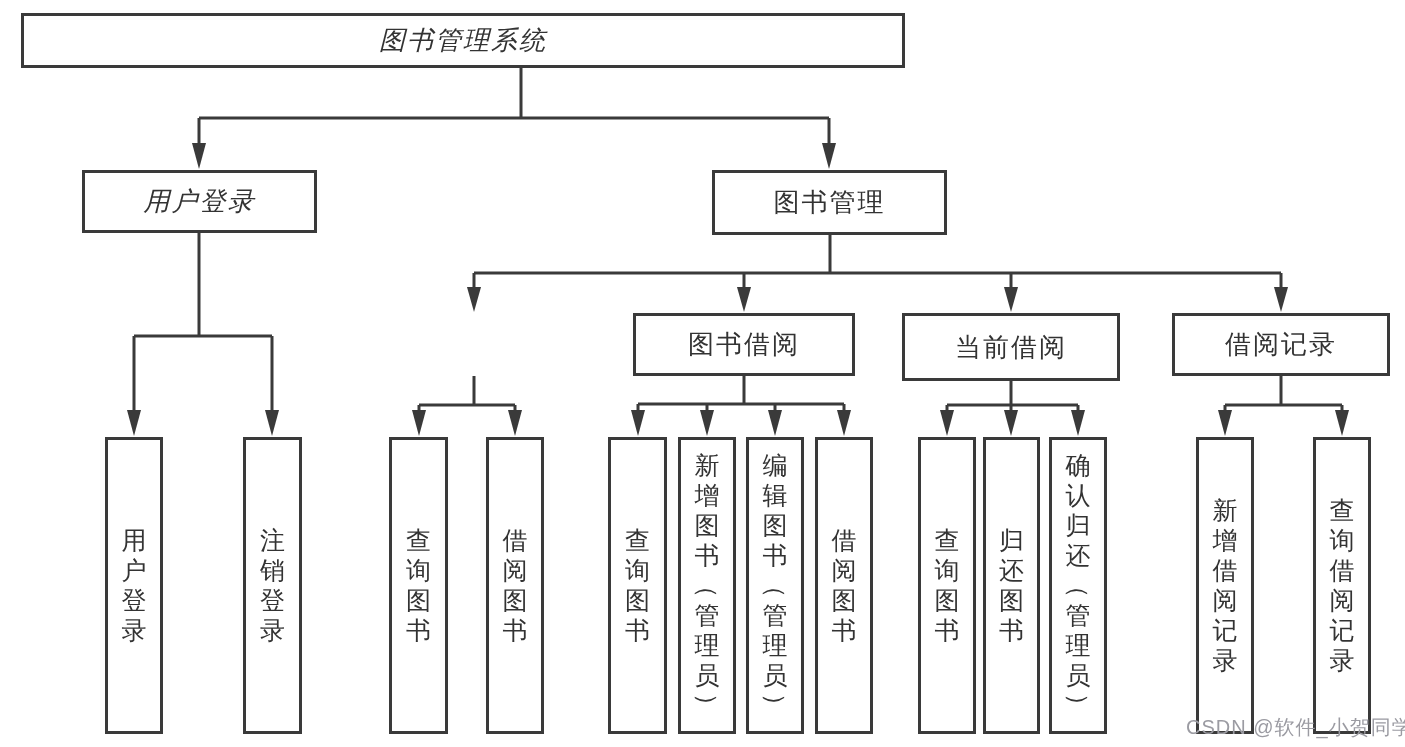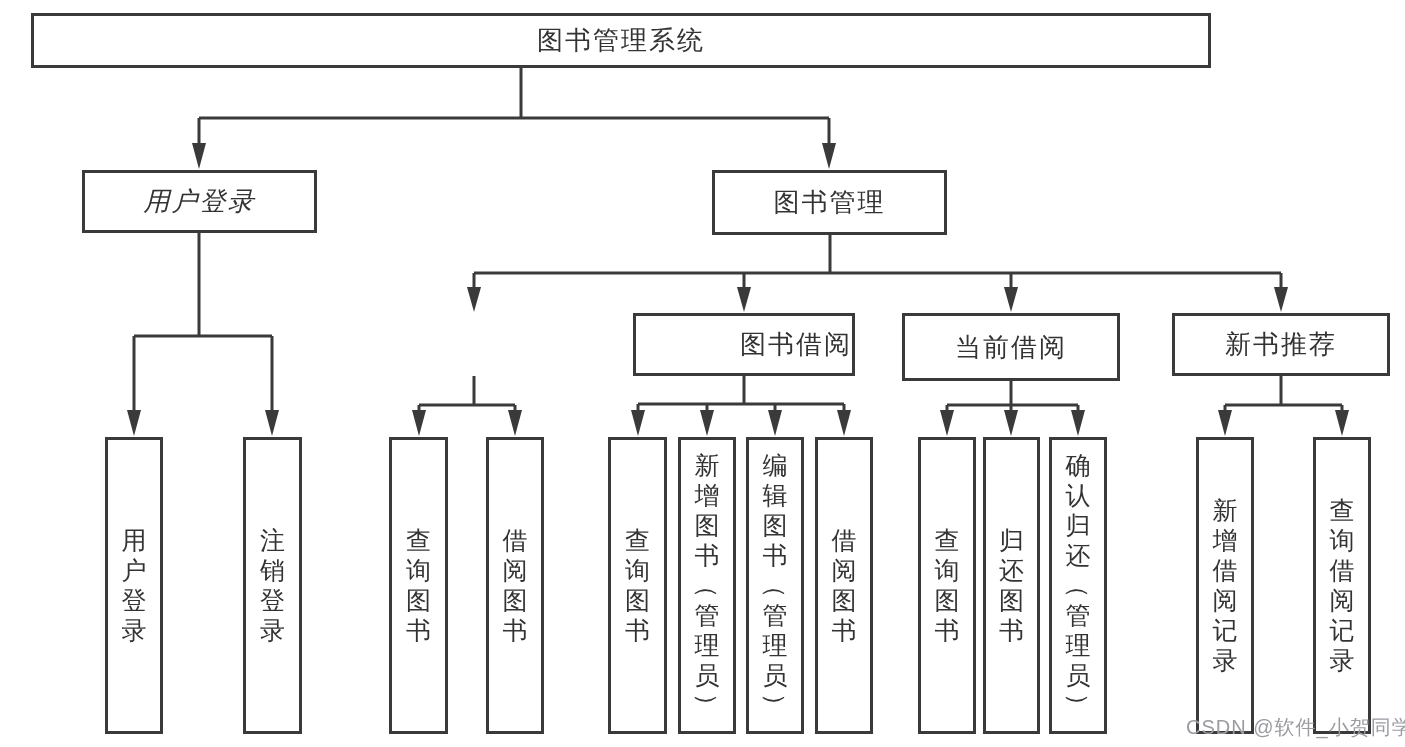--- a/index.html
+++ b/index.html
@@ -79,39 +79,39 @@
       <polygon points="775,436 768,410 782,410"></polygon>
       <polygon points="844,436 837,410 851,410"></polygon>
       <polygon points="947,436 940,410 954,410"></polygon>
       <polygon points="1011,436 1004,410 1018,410"></polygon>
       <polygon points="1078,436 1071,410 1085,410"></polygon>
       <polygon points="1225,436 1218,410 1232,410"></polygon>
       <polygon points="1342,436 1335,410 1349,410"></polygon>
     </g>
   </svg>
 
-  <div class="node" style="left:31px;top:13px;width:1180px;height:55px;">
+  <div class="node" style="left:21px;top:13px;width:884px;height:55px;font-style:italic;">
     <span class="h-label">图书管理系统</span>
   </div>
 
   <div class="node" style="left:82px;top:170px;width:235px;height:63px;font-style:italic;">
     <span class="h-label">用户登录</span>
   </div>
   <div class="node" style="left:712px;top:170px;width:235px;height:65px;">
     <span class="h-label">图书管理</span>
   </div>
 
-  <div class="node" style="left:633px;top:313px;width:222px;height:63px;justify-content:flex-end;">
+  <div class="node" style="left:633px;top:313px;width:222px;height:63px;">
     <span class="h-label">图书借阅</span>
   </div>
   <div class="node" style="left:902px;top:313px;width:218px;height:68px;">
     <span class="h-label">当前借阅</span>
   </div>
   <div class="node" style="left:1172px;top:313px;width:218px;height:63px;">
-    <span class="h-label">新书推荐</span>
+    <span class="h-label">借阅记录</span>
   </div>
 
   <div class="node" style="left:105px;top:437px;width:58px;height:297px;">
     <span class="v-label">
         <span>用</span>
         <span>户</span>
         <span>登</span>
         <span>录</span>
       </span>
   </div>

